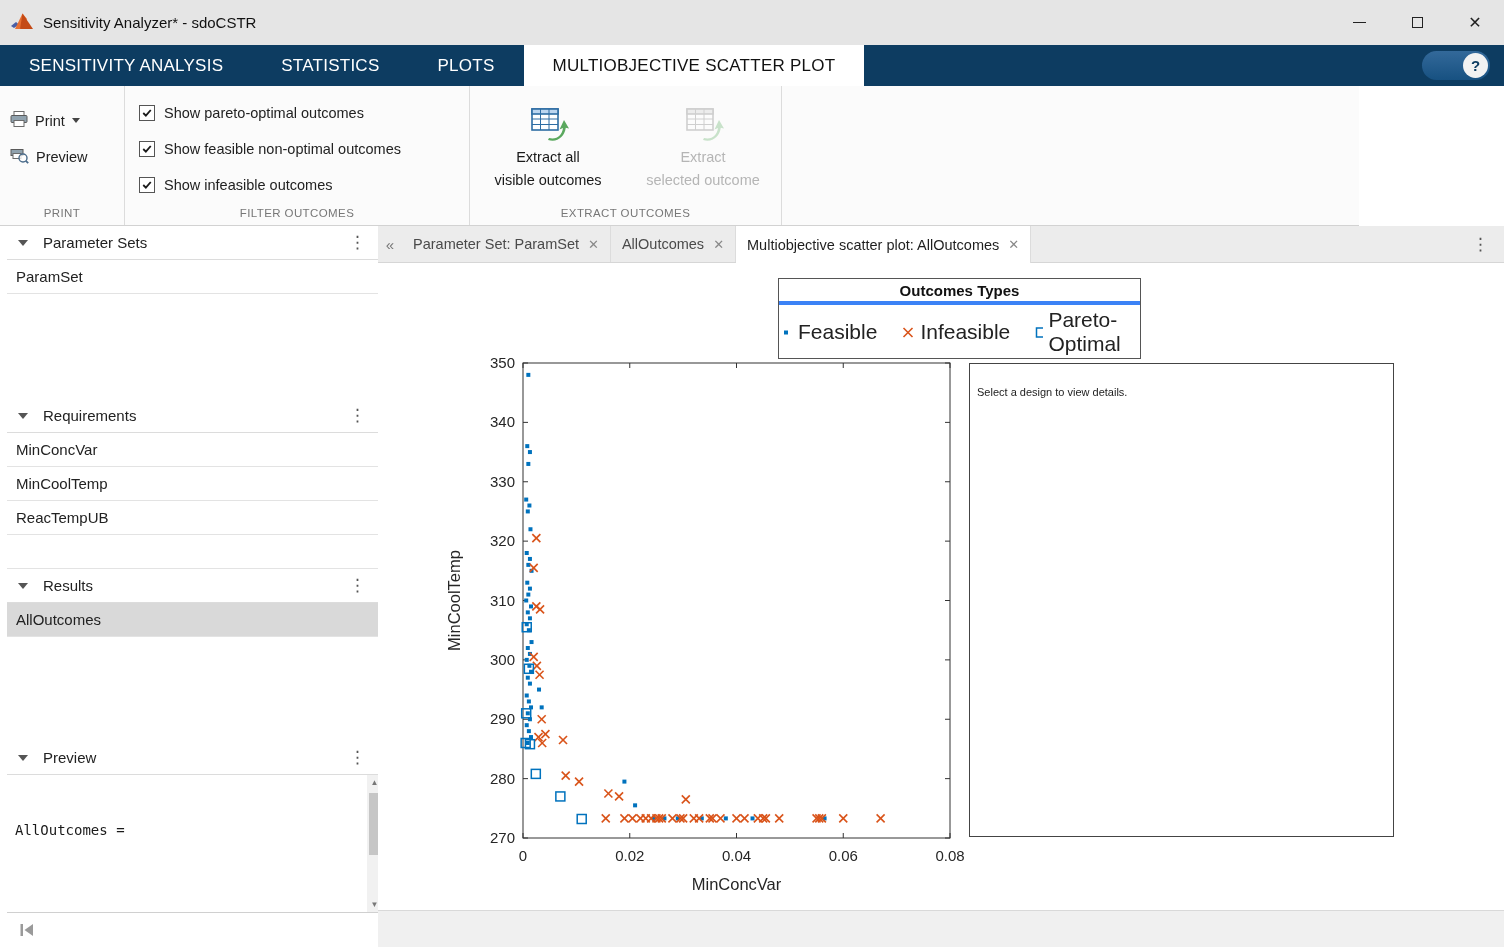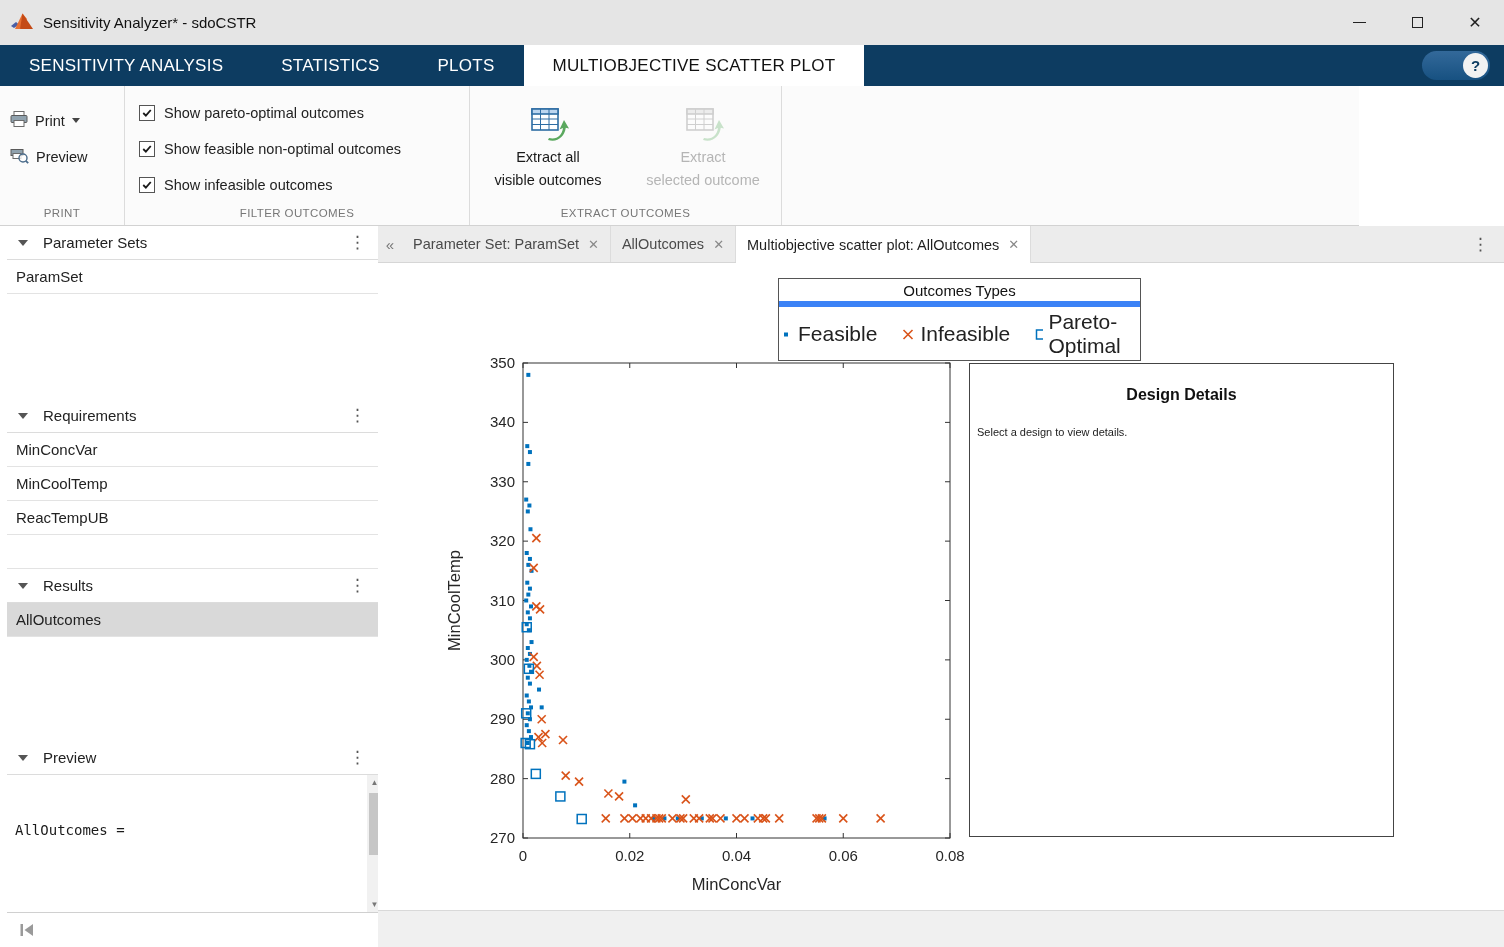--- a/index.html
+++ b/index.html
@@ -83,22 +83,22 @@
     border-right:1px solid #dcdcdc; cursor:default; white-space:nowrap; }
   .doc-tab:first-of-type { border-left:1px solid #dcdcdc; }
   .doc-tab.active { background:#fff; color:#1f1f1f; margin-bottom:-1px; }
   .tab-close { color:#888; font-size:13px; }
   .tabbar-kebab { margin-left:auto; align-self:center; margin-right:15px; color:#555; font-size:17px; cursor:default; }
   .doc-area { position:absolute; left:0; top:37px; width:1126px; height:647px; background:#fff; }
   .hscroll { position:absolute; left:0; top:684px; width:1126px; height:37px; background:#f0f0f0;
     border-top:1px solid #d9d9d9; }
   
   .legend { position:absolute; left:400px; top:15px; width:363px; background:#fff; border:1px solid #555; }
-  .legend-title { text-align:center; font-weight:normal; font-size:15px; color:#111; padding:3px 0 2px;
-    border-bottom:6px solid #3b82f6; }
+  .legend-title { text-align:center; font-weight:bold; font-size:15px; color:#111; padding:3px 0 2px;
+    border-bottom:4px solid #3b82f6; }
   .legend-row { display:flex; align-items:center; justify-content:center; gap:24px; padding:3px 0 2px;
     font-size:21px; color:#222; }
   .legend-entry { display:flex; align-items:center; gap:5px; }
   
   .chart-svg { position:absolute; left:60px; top:85px; }
   .tick { font-family:"Liberation Sans", sans-serif; font-size:15px; fill:#262626; }
   .axis-label { font-family:"Liberation Sans", sans-serif; font-size:16.5px; fill:#262626; }
   
   .details { position:absolute; left:591px; top:100px; width:425px; height:474px; border:1px solid #444;
     background:#fff; }
@@ -548,20 +548,19 @@
         <rect x="86.37125" y="316.28125" width="9" height="9" fill="none" stroke="#0072BD" stroke-width="1.5"></rect>
         <rect x="83.7025" y="360.8125" width="9" height="9" fill="none" stroke="#0072BD" stroke-width="1.5"></rect>
         <rect x="83.16875" y="390.5" width="9" height="9" fill="none" stroke="#0072BD" stroke-width="1.5"></rect>
         <rect x="87.43875" y="391.68749999999994" width="9" height="9" fill="none" stroke="#0072BD" stroke-width="1.5"></rect>
         <rect x="93.31" y="421.37499999999994" width="9" height="9" fill="none" stroke="#0072BD" stroke-width="1.5"></rect>
         <rect x="117.8625" y="443.9375" width="9" height="9" fill="none" stroke="#0072BD" stroke-width="1.5"></rect>
         <rect x="139.21249999999998" y="466.5000000000001" width="9" height="9" fill="none" stroke="#0072BD" stroke-width="1.5"></rect>
       </svg>
 
     <div class="details">
-      <div class="details-title">Design Details</div>
       <div class="details-msg">Select a design to view details.</div>
     </div>
 
   </div>
 
   <div class="hscroll"></div>
 </div>
 
 </body></html>

